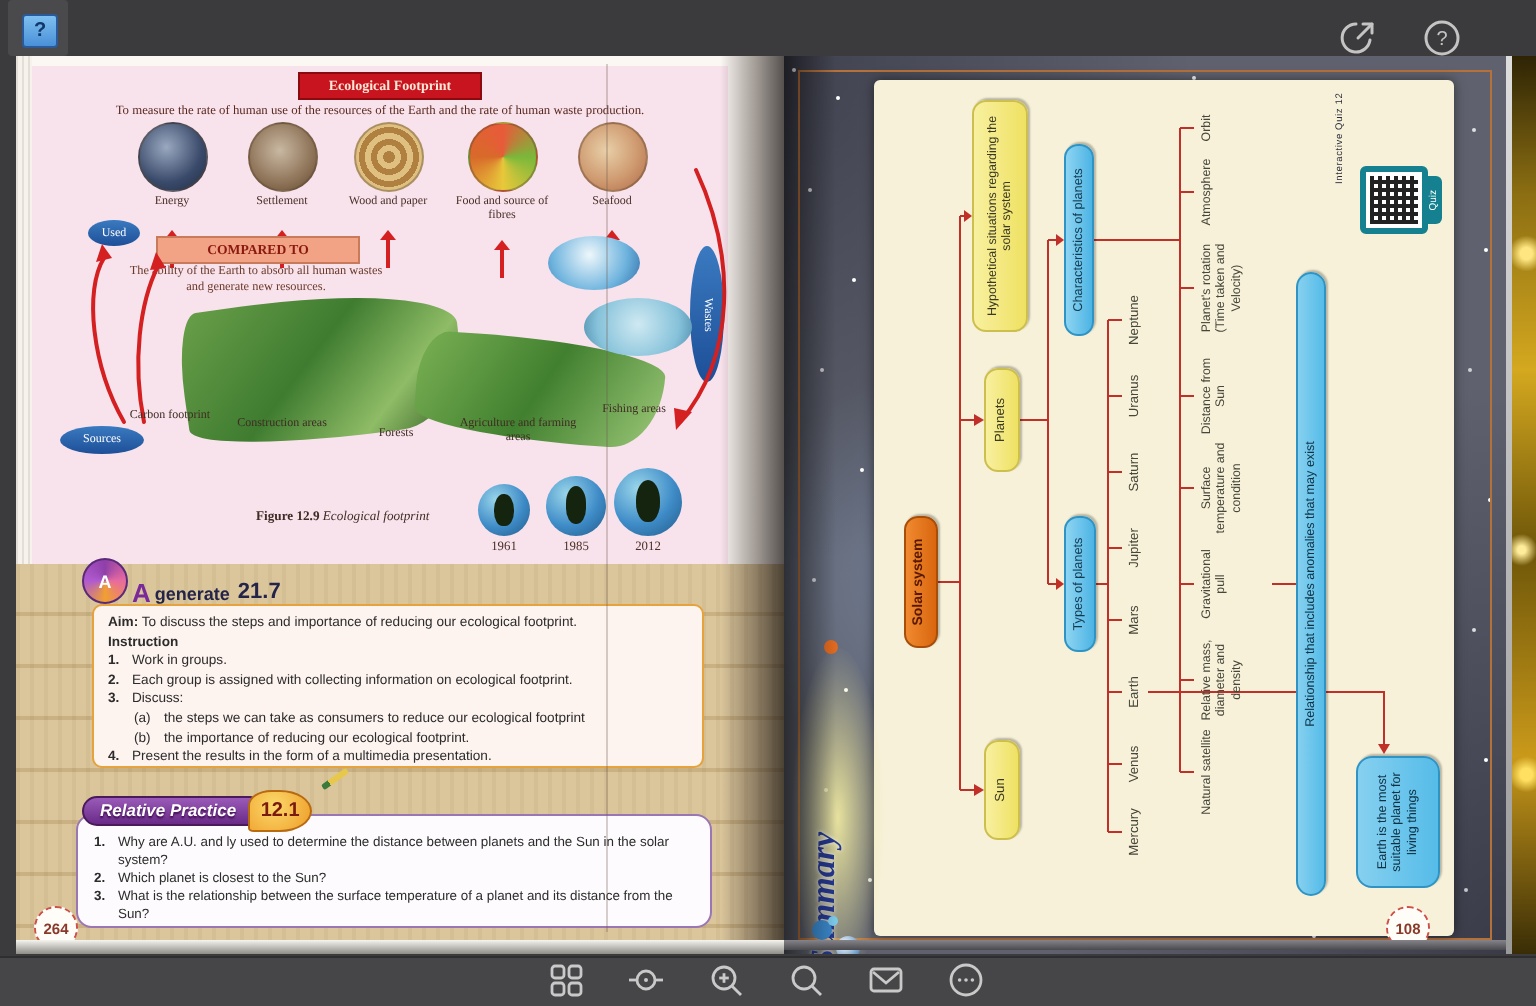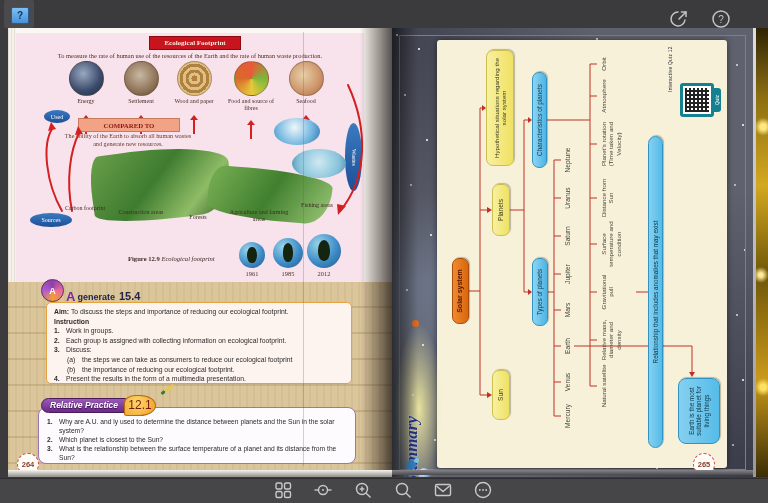--- a/index.html
+++ b/index.html
@@ -89,21 +89,21 @@
   .step{display:flex;}
   .step .no{font-weight:bold;width:12px;flex:none;}
   .step.sub{margin-left:13px;}
   .step.sub .no{font-weight:normal;width:15px;}
   .fp-band{left:33px;top:368px;display:flex;align-items:center;height:18px;}
   .fp-pill{background:linear-gradient(#9a5ab8,#6a2a88);border:1px solid #4a1a5a;border-radius:8px 2px 2px 8px;
     color:#fff;font-weight:bold;font-style:italic;font-size:8.5px;padding:1px 8px 2px 8px;
     text-shadow:0 1px 1px #3a0a4a;}
   .fp-badge{width:30px;height:19px;margin-left:-3px;background:radial-gradient(circle at 40% 35%,#fbd96a,#ef9c28);
     border:1px solid #b86a10;border-radius:40% 55% 55% 10%;display:flex;align-items:center;justify-content:center;
-    color:#7a1a10;font-weight:normal;font-size:12px;}
+    color:#7a1a10;font-weight:bold;font-size:10px;}
   .fp-pencil{left:152px;top:360px;width:15px;height:3px;transform:rotate(-35deg);
     background:linear-gradient(90deg,#3a7a3a 0 4px,#e8c84a 4px);border-radius:1px;}
   .fp-box{left:30px;top:379px;width:318px;height:57px;background:#fdfbfd;border:1.6px solid #9a76b5;
     border-radius:8px;padding:9px 8px 3px 8px;box-sizing:border-box;font-size:6.7px;color:#2c2c2c;line-height:9px;}
   .pgbadge{width:22px;height:22px;border-radius:50%;background:#fffdf8;border:1.6px dashed #d05048;
     color:#8a3a2a;font-weight:bold;font-size:7.5px;display:flex;align-items:center;justify-content:center;
     box-sizing:border-box;text-align:right;}
 
   
   .vtext{writing-mode:vertical-rl;}
@@ -260,21 +260,21 @@
       <div class="abs year" style="left:255px;top:237px;">1985</div>
       <div class="abs year" style="left:291px;top:237px;">2012</div>
     </div>
 
     <div class="abs wood"></div>
 
     <div class="abs act-head">
       <div class="act-icon">A</div>
       <span class="act-a">A</span>
         <span class="act-rest">generate</span>
-      <span class="act-num">15.4</span>
+      <span class="act-num">21.7</span>
     </div>
     <div class="abs act-box">
       <div><b>Aim:</b> <span>To discuss the steps and importance of reducing our ecological footprint.</span></div>
       <div><b>Instruction</b></div>
       <div class="step">
           <span class="no">1.</span>
           <span>Work in groups.</span>
         </div>
       <div class="step">
           <span class="no">2.</span>
@@ -394,21 +394,21 @@
     </div>
 
     <div class="abs sum-glow"></div>
     <div class="abs sum-text vtext-up">Summary</div>
     <div class="dot" style="left:20px;top:292px;width:7px;height:7px;background:#e06a20;"></div>
     <div class="dot" style="left:14px;top:432px;width:10px;height:10px;background:#3a86c8;"></div>
     <div class="dot" style="left:26px;top:440px;width:12px;height:12px;background:radial-gradient(circle at 35% 35%,#fff,#2a6aa8);"></div>
 
     <div class="dot" style="left:22px;top:430px;width:5px;height:5px;background:#7ac8e8;"></div>
 
-    <div class="abs pgbadge" style="left:301px;top:425px;">265</div>
+    <div class="abs pgbadge" style="left:301px;top:425px;">108</div>
     <div class="abs fold-right"></div>
   </div>
   <div class="abs rp-bottom"></div>
 
   <div class="abs gold-sliver"></div>
   <div class="abs gold"></div>
 
   <div class="abs toolbar"></div>
   <div class="abs tbicon" style="left:273px;">
     <svg width="20" height="20" viewBox="0 0 20 20" stroke="#c9c9c9" stroke-width="1.4" fill="none">

